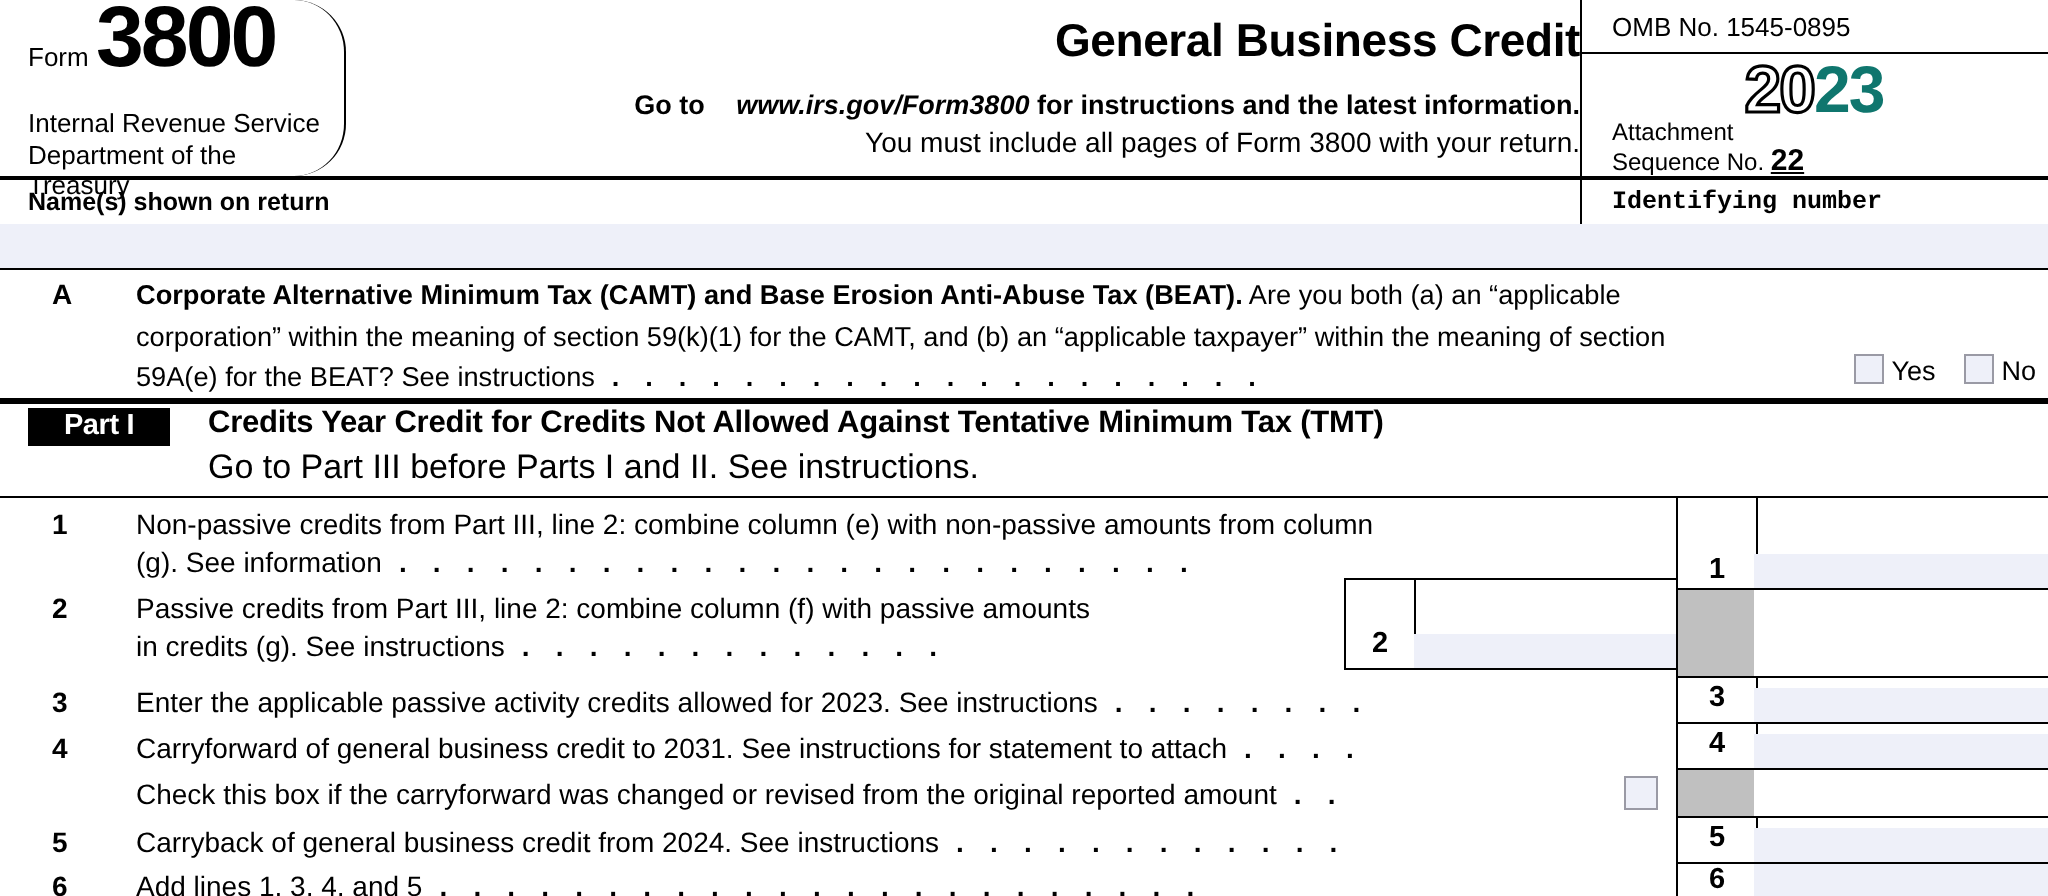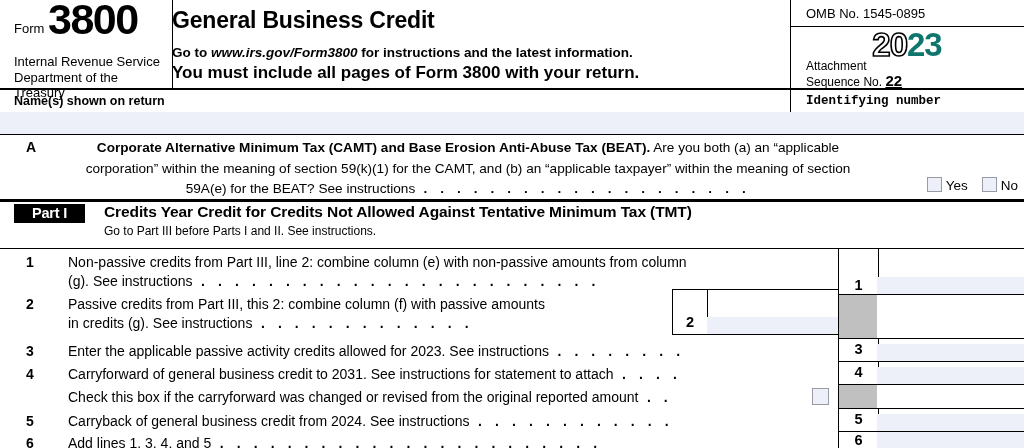--- a/index.html
+++ b/index.html
@@ -6,30 +6,30 @@
   body{
     width:1024px;height:448px;overflow:hidden;
     font-family:"Liberation Sans","DejaVu Sans",sans-serif;
     color:#000;
     -webkit-font-smoothing:antialiased;
   }
   .form{position:relative;width:1024px;height:448px;}
 
   
   .header{position:relative;height:88px;border-bottom:2.5px solid #000;}
-  .hdr-left{position:absolute;left:0;top:0;width:172px;height:88px;border-right:1.5px solid #000;}
+  .hdr-left{position:absolute;left:0;top:0;width:172px;height:88px;border-right:1.5px solid #000;border-radius:26px;}
   .formword{position:absolute;left:14px;top:22px;font-size:13px;line-height:13px;}
   .formnum{position:absolute;left:48px;top:-2px;font-size:43px;font-weight:bold;letter-spacing:-1.5px;line-height:43px;}
   .dept{position:absolute;left:14px;top:54px;font-size:13px;line-height:15.5px;}
 
-  .hdr-mid{position:absolute;left:172px;top:0;width:618px;height:88px;border-right:1.5px solid #000;text-align:left;}
+  .hdr-mid{position:absolute;left:172px;top:0;width:618px;height:88px;border-right:1.5px solid #000;text-align:right;}
   .title{margin-top:7px;font-size:23px;font-weight:bold;letter-spacing:-0.2px;}
   .goto{margin-top:11px;font-size:13.5px;font-weight:bold;}
-  .goto .ital{font-style:italic;}
-  .mustinc{margin-top:3px;font-size:17px;font-weight:bold;}
+  .goto .ital{font-style:italic;margin-left:12px;}
+  .mustinc{margin-top:3px;font-size:14px;font-weight:normal;}
 
   .hdr-right{position:absolute;left:790px;top:0;width:234px;height:88px;}
   .omb{position:absolute;left:16px;top:6px;font-size:13px;}
   .ombrule{position:absolute;left:0;top:26px;width:234px;height:1.2px;background:#000;}
   .yearwrap{position:absolute;left:0;top:28px;width:234px;text-align:center;font-size:33px;font-weight:bold;line-height:33px;letter-spacing:-1px;}
   .yr-hollow{color:#fff;-webkit-text-stroke:1.6px #000;}
   .yr-solid{color:#0f766e;}
   .attach{position:absolute;left:16px;top:60px;font-size:12px;line-height:13.5px;}
   .attach b{font-size:15px;text-decoration:underline;}
 
@@ -37,34 +37,34 @@
   .namerow{position:relative;height:44px;border-bottom:1.5px solid #000;}
   .namecell{position:absolute;left:0;top:0;width:790px;height:44px;border-right:1.5px solid #000;}
   .idcell{position:absolute;left:790px;top:0;width:234px;height:44px;font-family:Liberation Mono, monospace;}
   .fieldlbl{position:absolute;left:14px;top:4px;font-size:12.5px;font-weight:bold;}
   .idcell .fieldlbl{left:16px;}
   .fieldfill{position:absolute;left:0;bottom:0;right:0;height:22px;background:#eef0f9;}
 
   
   .secA{position:relative;height:64px;border-bottom:3px solid #000;}
   .a-letter{position:absolute;left:26px;top:4px;font-size:14px;font-weight:bold;}
-  .a-text{position:absolute;left:68px;top:3px;width:800px;font-size:13.6px;line-height:20.5px;text-align:center;}
+  .a-text{position:absolute;left:68px;top:3px;width:800px;font-size:13.6px;line-height:20.5px;}
   .a-text b{font-weight:bold;}
   .dots{letter-spacing:4.6px;font-weight:bold;}
   .cbox{display:inline-block;width:13px;height:13px;background:#eef0f9;border:1px solid #9a9aa5;vertical-align:-2px;}
   .ynwrap{position:absolute;right:6px;top:42px;font-size:13.5px;white-space:nowrap;}
   .ynwrap .cbox{margin-right:4px;}
   .ynwrap .gap{display:inline-block;width:14px;}
 
   
   .parthdr{position:relative;height:46px;border-bottom:1.5px solid #000;text-decoration:underline;}
   .partbox{position:absolute;left:14px;top:2px;width:71px;height:19px;background:#000;color:#fff;
            font-size:14.5px;font-weight:bold;text-align:center;line-height:19px;letter-spacing:-0.2px;}
   .parttitle{position:absolute;left:104px;top:1px;font-size:15.5px;font-weight:bold;letter-spacing:-0.1px;}
-  .partsub{position:absolute;left:104px;top:22px;font-size:12px;}
+  .partsub{position:absolute;left:104px;top:22px;font-size:17px;}
 
   
   .body{position:relative;height:201px;}
   .lbl-col{position:absolute;left:0;top:0;width:838px;height:100%;}
   .numcol{position:absolute;left:838px;top:0;width:39px;height:100%;
           border-left:1.5px solid #000;border-right:1.5px solid #000;}
   .amtcol{position:absolute;left:877px;top:0;width:147px;height:100%;}
 
   .lnum{position:absolute;left:26px;font-size:14px;font-weight:bold;}
   .ltext{position:absolute;left:68px;font-size:14px;line-height:19px;}
@@ -141,24 +141,24 @@
     <div class="parttitle">Credits Year Credit for Credits Not Allowed Against Tentative Minimum Tax (TMT)</div>
     <div class="partsub">Go to Part III before Parts I and II. See instructions.</div>
   </div>
 
   <div class="body">
 
     <div class="lbl-col">
 
       <div class="lnum" style="top:5px">1</div>
       <div class="ltext" style="top:4px;width:765px"><span>Non-passive credits from Part III, line 2: combine column (e) with non-passive amounts from column</span></div>
-      <div class="ltext" style="top:23px;width:765px"><span>(g). See instructions</span><span class="dots">  .   .   .   .   .   .   .   .   .   .   .   .   .   .   .   .   .   .   .   .   .   .   .   .</span></div>
+      <div class="ltext" style="top:23px;width:765px"><span>(g). See information</span><span class="dots">  .   .   .   .   .   .   .   .   .   .   .   .   .   .   .   .   .   .   .   .   .   .   .   .</span></div>
 
       <div class="lnum" style="top:47px">2</div>
-      <div class="ltext" style="top:46px;width:600px"><span>Passive credits from Part III, this 2: combine column (f) with passive amounts</span></div>
+      <div class="ltext" style="top:46px;width:600px"><span>Passive credits from Part III, line 2: combine column (f) with passive amounts</span></div>
       <div class="ltext" style="top:65px;width:600px"><span>in credits (g). See instructions</span><span class="dots">  .   .   .   .   .   .   .   .   .   .   .   .   .</span></div>
 
       <div class="inset" style="left:672px;top:40px;width:166px;height:46px">
         <div class="lbl" style="line-height:64px">2</div>
         <div class="fill"></div>
       </div>
 
       <div class="lnum" style="top:94px">3</div>
       <div class="ltext" style="top:93px;width:765px"><span>Enter the applicable passive activity credits allowed for 2023. See instructions</span><span class="dots">  .   .   .   .   .   .   .   .</span></div>
 

